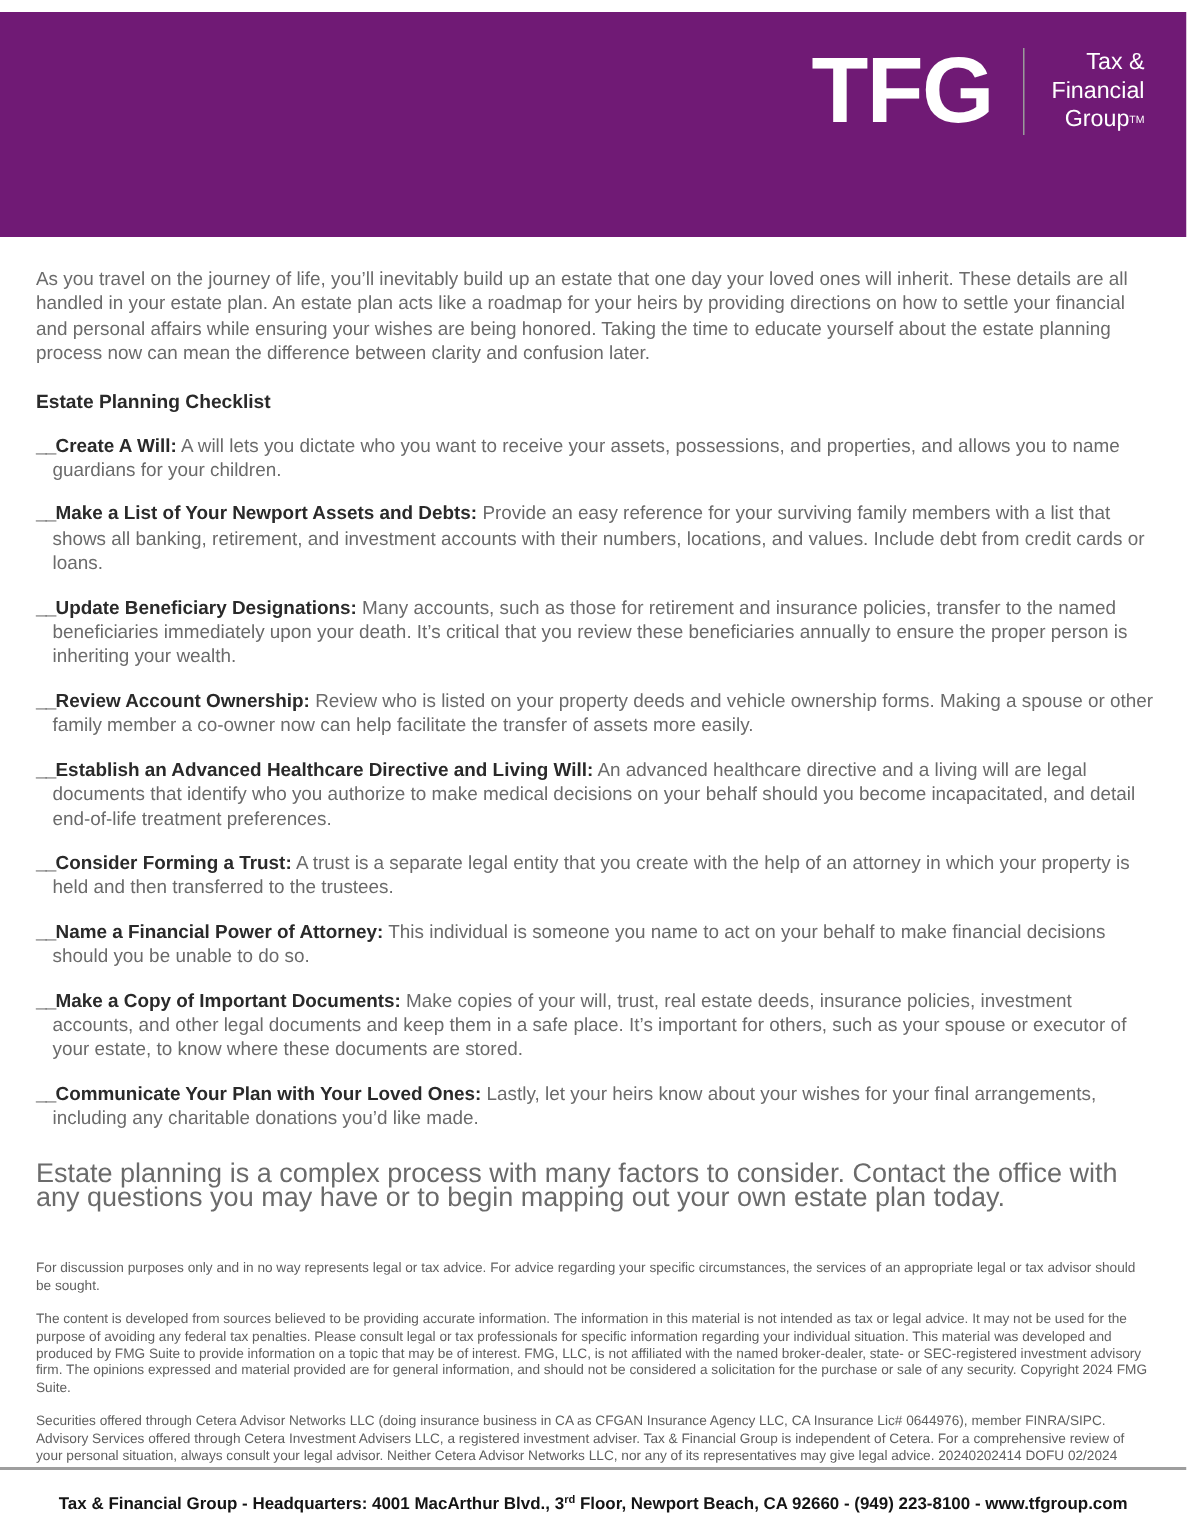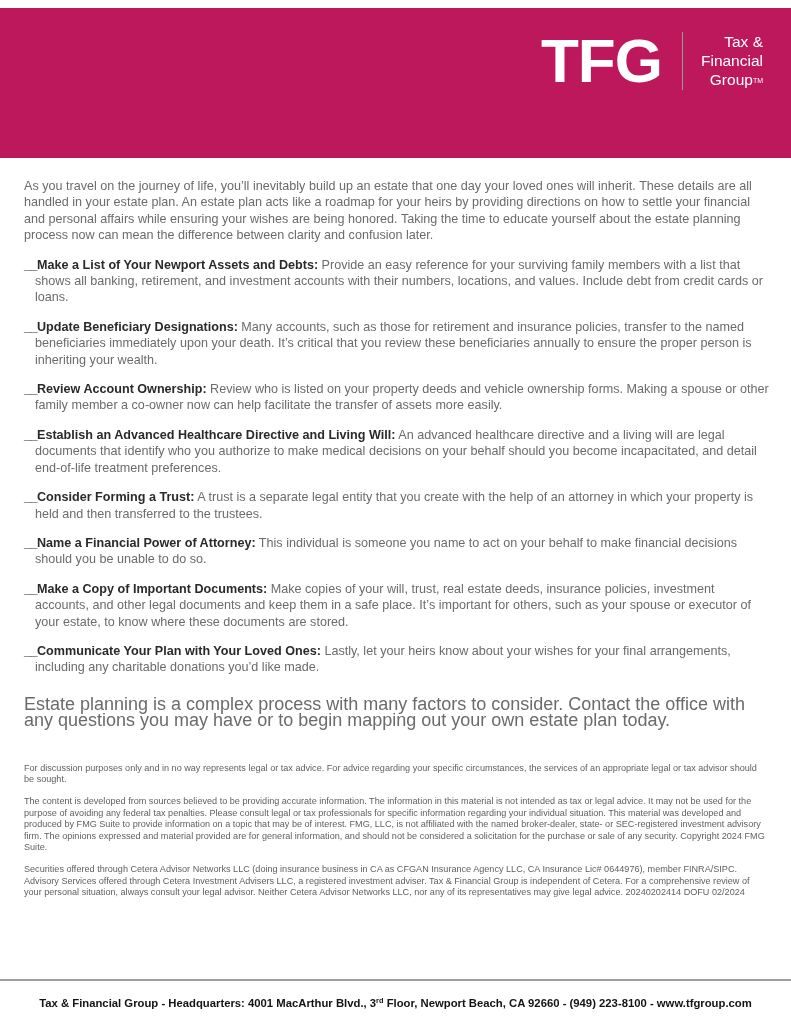--- a/index.html
+++ b/index.html
@@ -15,21 +15,21 @@
     overflow: hidden;
   }
 
   
   .header-bar {
     position: absolute;
     top: 8px;
     left: 0;
     width: 791px;
     height: 150px;
-    background: #be185d;
+    background: #701a75;
     box-sizing: border-box;
   }
   .logo-block {
     position: absolute;
     right: 28px;
     top: 22px;
     display: flex;
     align-items: flex-start;
   }
   .logo-mark {
@@ -188,23 +188,25 @@
       <span>Group</span><span class="tm">TM</span>
     </div>
   </div>
 </div>
 
 <div class="content">
 
 
   <p class="intro">As you travel on the journey of life, you’ll inevitably build up an estate that one day your loved ones will inherit. These details are all handled in your estate plan. An estate plan acts like a roadmap for your heirs by providing directions on how to settle your financial and personal affairs while ensuring your wishes are being honored. Taking the time to educate yourself about the estate planning process now can mean the difference between clarity and confusion later.</p>
 
+  <div class="section-heading">Estate Planning Checklist</div>
 
   <div class="checklist">
 
+    <p class="check-item"><span class="check-blank">__</span><span class="check-title">Create A Will:</span><span> A will lets you dictate who you want to receive your assets, possessions, and properties, and allows you to name guardians for your children.</span></p>
 
     <p class="check-item"><span class="check-blank">__</span><span class="check-title">Make a List of Your Newport Assets and Debts:</span><span> Provide an easy reference for your surviving family members with a list that shows all banking, retirement, and investment accounts with their numbers, locations, and values. Include debt from credit cards or loans.</span></p>
 
     <p class="check-item"><span class="check-blank">__</span><span class="check-title">Update Beneficiary Designations:</span><span> Many accounts, such as those for retirement and insurance policies, transfer to the named beneficiaries immediately upon your death. It’s critical that you review these beneficiaries annually to ensure the proper person is inheriting your wealth.</span></p>
 
     <p class="check-item"><span class="check-blank">__</span><span class="check-title">Review Account Ownership:</span><span> Review who is listed on your property deeds and vehicle ownership forms. Making a spouse or other family member a co-owner now can help facilitate the transfer of assets more easily.</span></p>
 
     <p class="check-item"><span class="check-blank">__</span><span class="check-title">Establish an Advanced Healthcare Directive and Living Will:</span><span> An advanced healthcare directive and a living will are legal documents that identify who you authorize to make medical decisions on your behalf should you become incapacitated, and detail end-of-life treatment preferences.</span></p>
 
     <p class="check-item"><span class="check-blank">__</span><span class="check-title">Consider Forming a Trust:</span><span> A trust is a separate legal entity that you create with the help of an attorney in which your property is held and then transferred to the trustees.</span></p>

